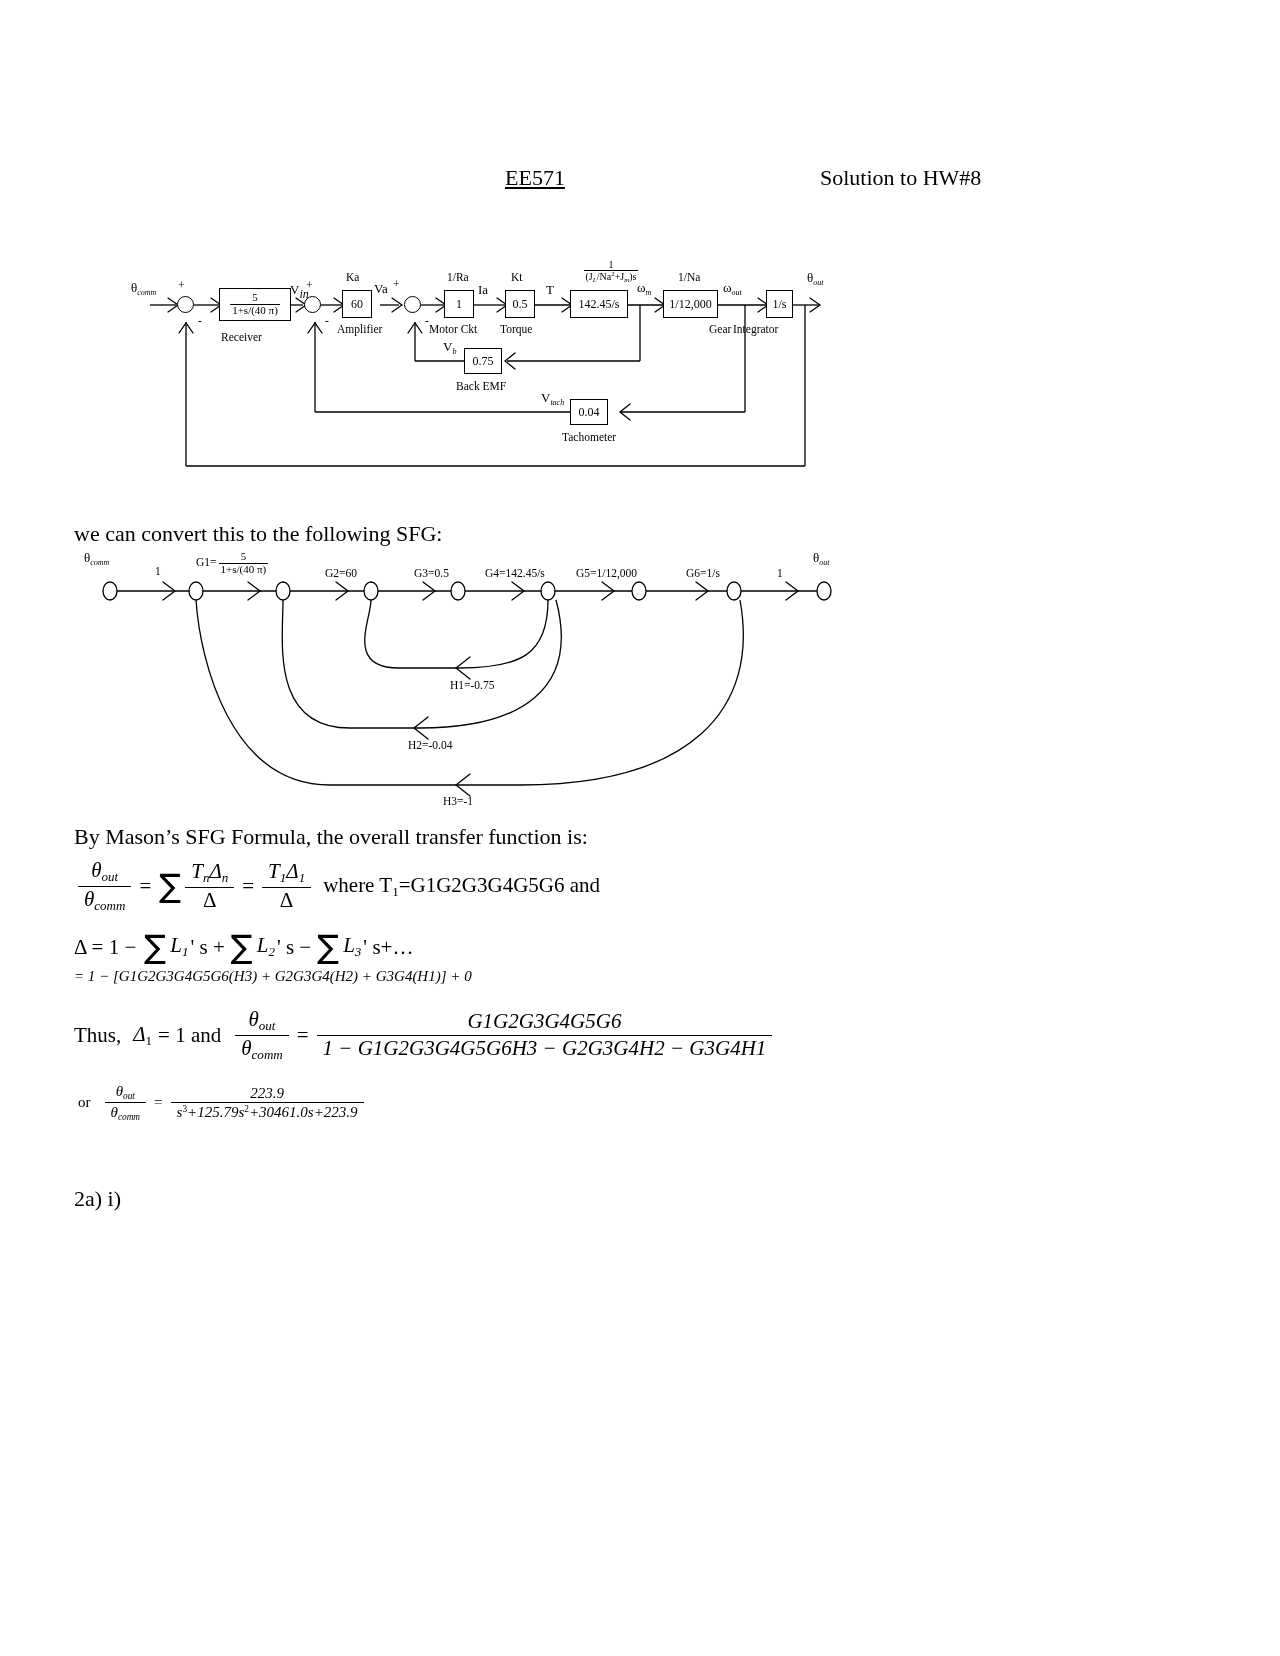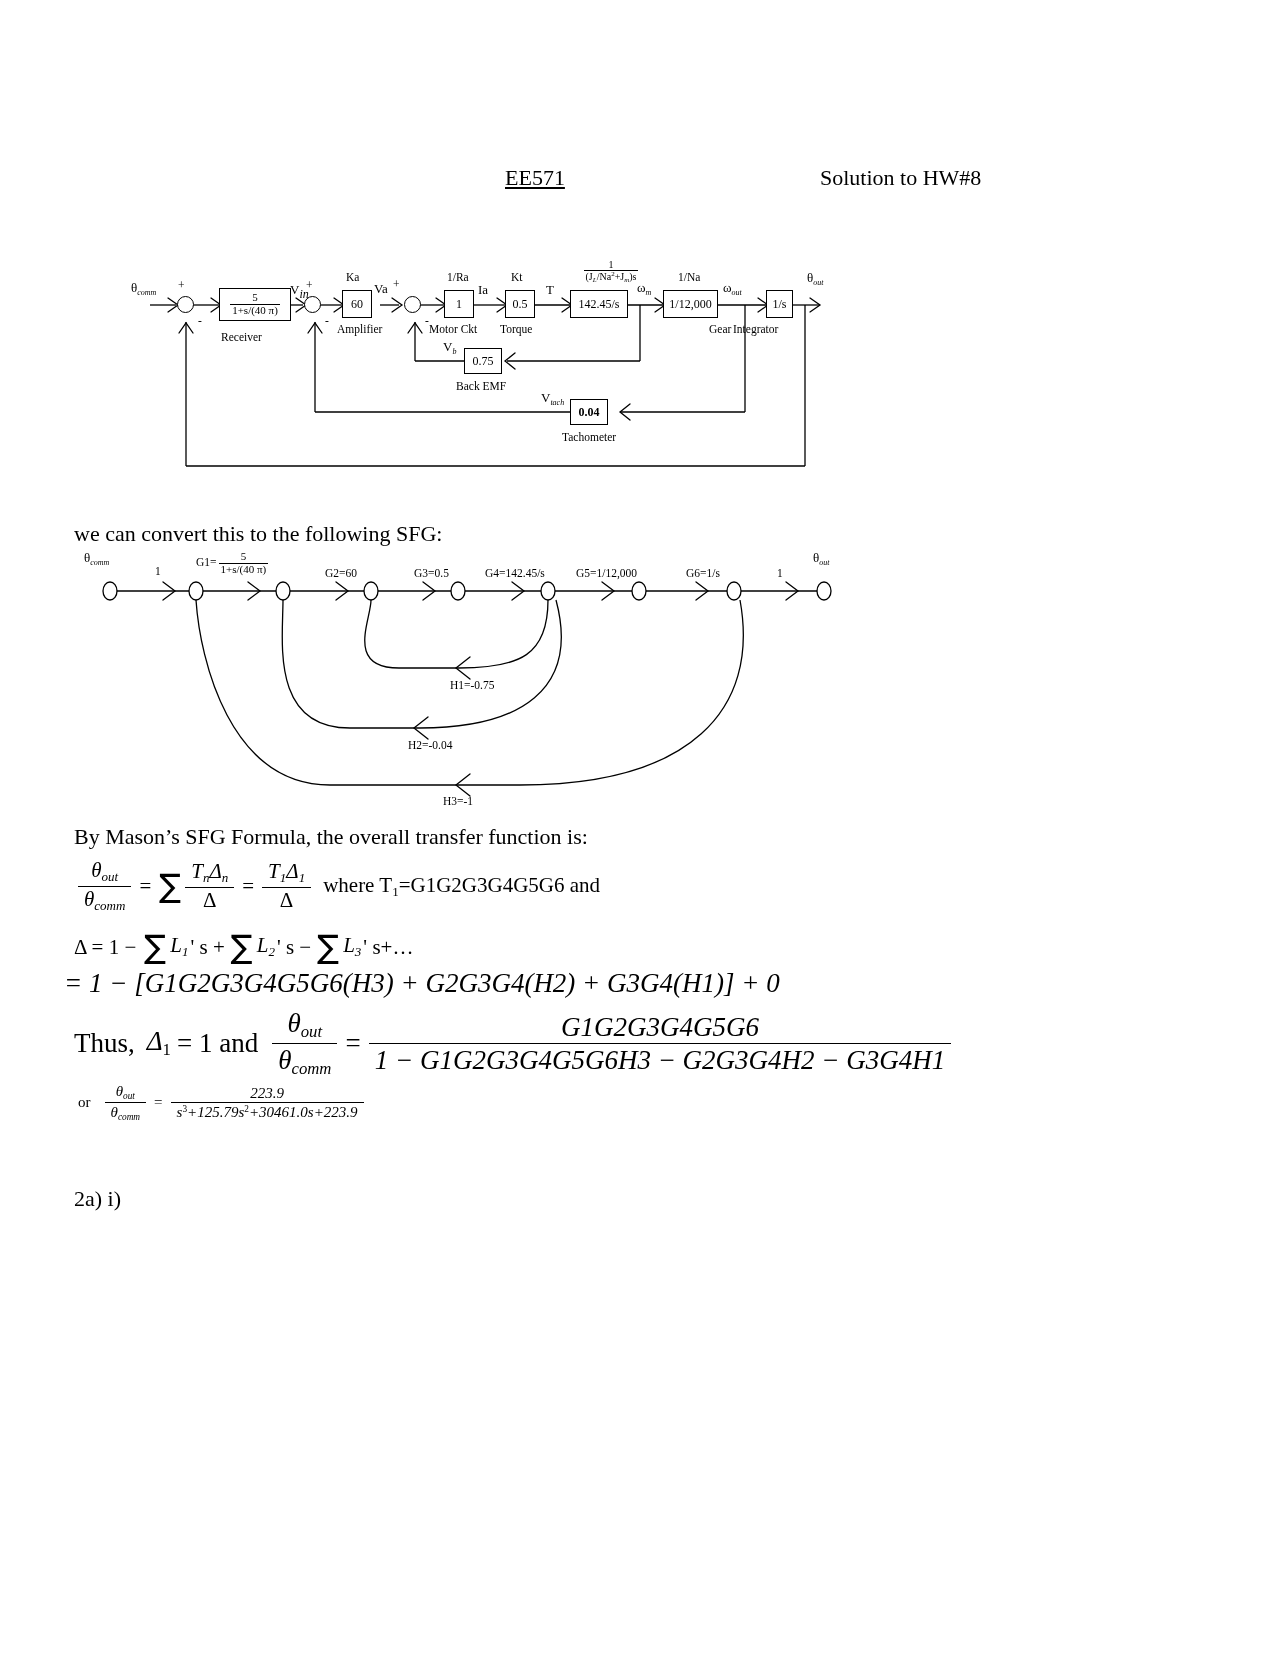--- a/index.html
+++ b/index.html
@@ -319,21 +319,21 @@
 
     <div class="box" style="left:464px;top:348px;width:38px;height:26px;">
       <span>0.75</span>
     </div>
     <div class="lbl" style="left:456px;top:381px;">Back EMF</div>
 
     <div class="lbl-md" style="left:541px;top:391px;">
       <span>V</span><span class="sub" style="font-size:8px;">tach</span>
     </div>
 
-    <div class="box" style="left:570px;top:399px;width:38px;height:26px;font-weight:bold;">
+    <div class="box" style="left:570px;top:399px;width:38px;height:26px;">
       <span>0.04</span>
     </div>
     <div class="lbl" style="left:562px;top:432px;">Tachometer</div>
   </div>
 
   <div class="dg" style="left:0;top:540px;width:1280px;height:270px;">
 
     <svg width="1280" height="270" style="position:absolute;left:0;top:0;">
 
       <g stroke="#000" stroke-width="1.3" fill="none">
@@ -441,23 +441,23 @@
       <span class="it"><span>L</span><span class="sub">1</span></span>
       <span style="margin-left:2px;">' s +</span>
       <span class="sigma" style="margin:0 4px 0 6px;">∑</span>
       <span class="it"><span>L</span><span class="sub">2</span></span>
       <span style="margin-left:2px;">' s −</span>
       <span class="sigma" style="margin:0 4px 0 6px;">∑</span>
       <span class="it"><span>L</span><span class="sub">3</span></span>
       <span style="margin-left:2px;">' s+…</span>
     </div>
 
-    <div class="eq it" style="left:64px;top:118px;font-size:27px;">= 1 − [G1G2G3G4G5G6(H3) + G2G3G4(H2) + G3G4(H1)] + 0</div>
-
-    <div class="eq" style="left:74px;top:158px;font-size:27px;display:flex;align-items:center;">
+    <div class="eq it" style="left:74px;top:118px;font-size:15px;">= 1 − [G1G2G3G4G5G6(H3) + G2G3G4(H2) + G3G4(H1)] + 0</div>
+
+    <div class="eq" style="left:74px;top:158px;font-size:21px;display:flex;align-items:center;">
       <span>Thus,</span>
       <span class="it" style="margin-left:12px;"><span>Δ</span><span class="sub" style="font-style:normal;">1</span></span>
       <span style="margin-left:6px;">= 1  and</span>
       <span class="fr" style="margin-left:14px;">
         <span class="n it"><span>θ</span><span class="sub">out</span></span>
         <span class="d it"><span>θ</span><span class="sub">comm</span></span>
       </span>
       <span style="margin:0 8px;">=</span>
       <span class="fr it">
         <span class="n">G1G2G3G4G5G6</span>

